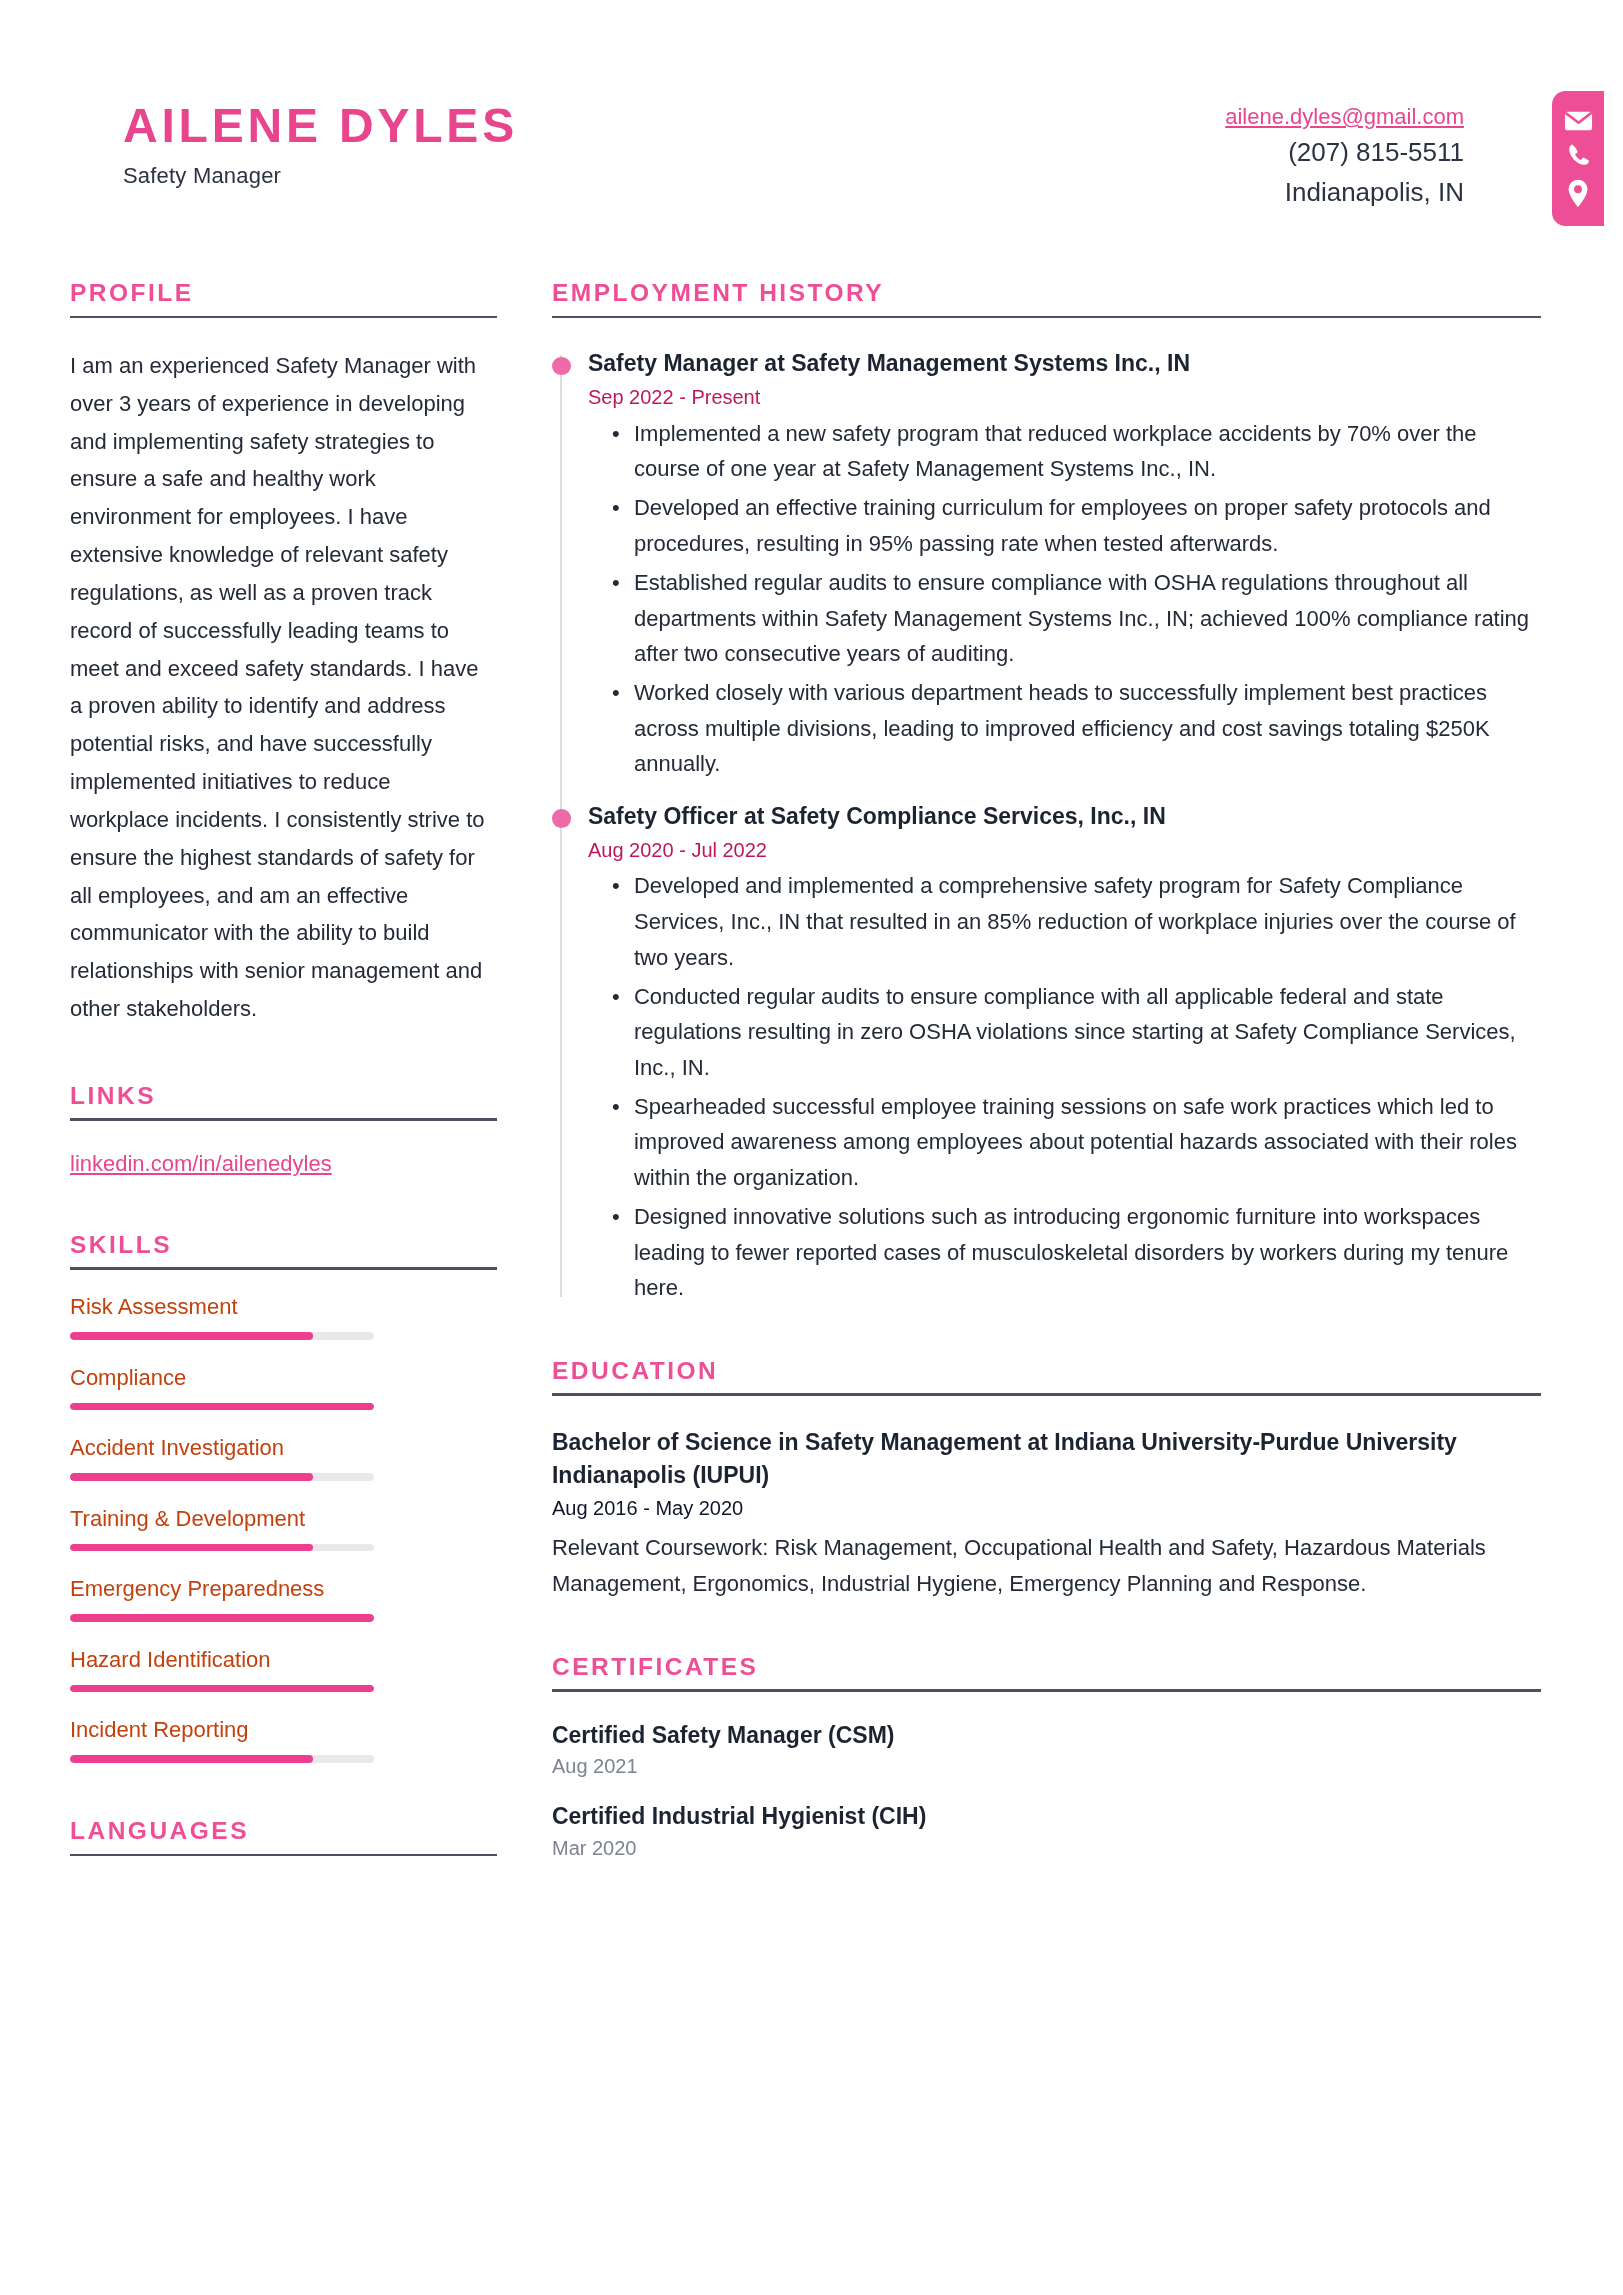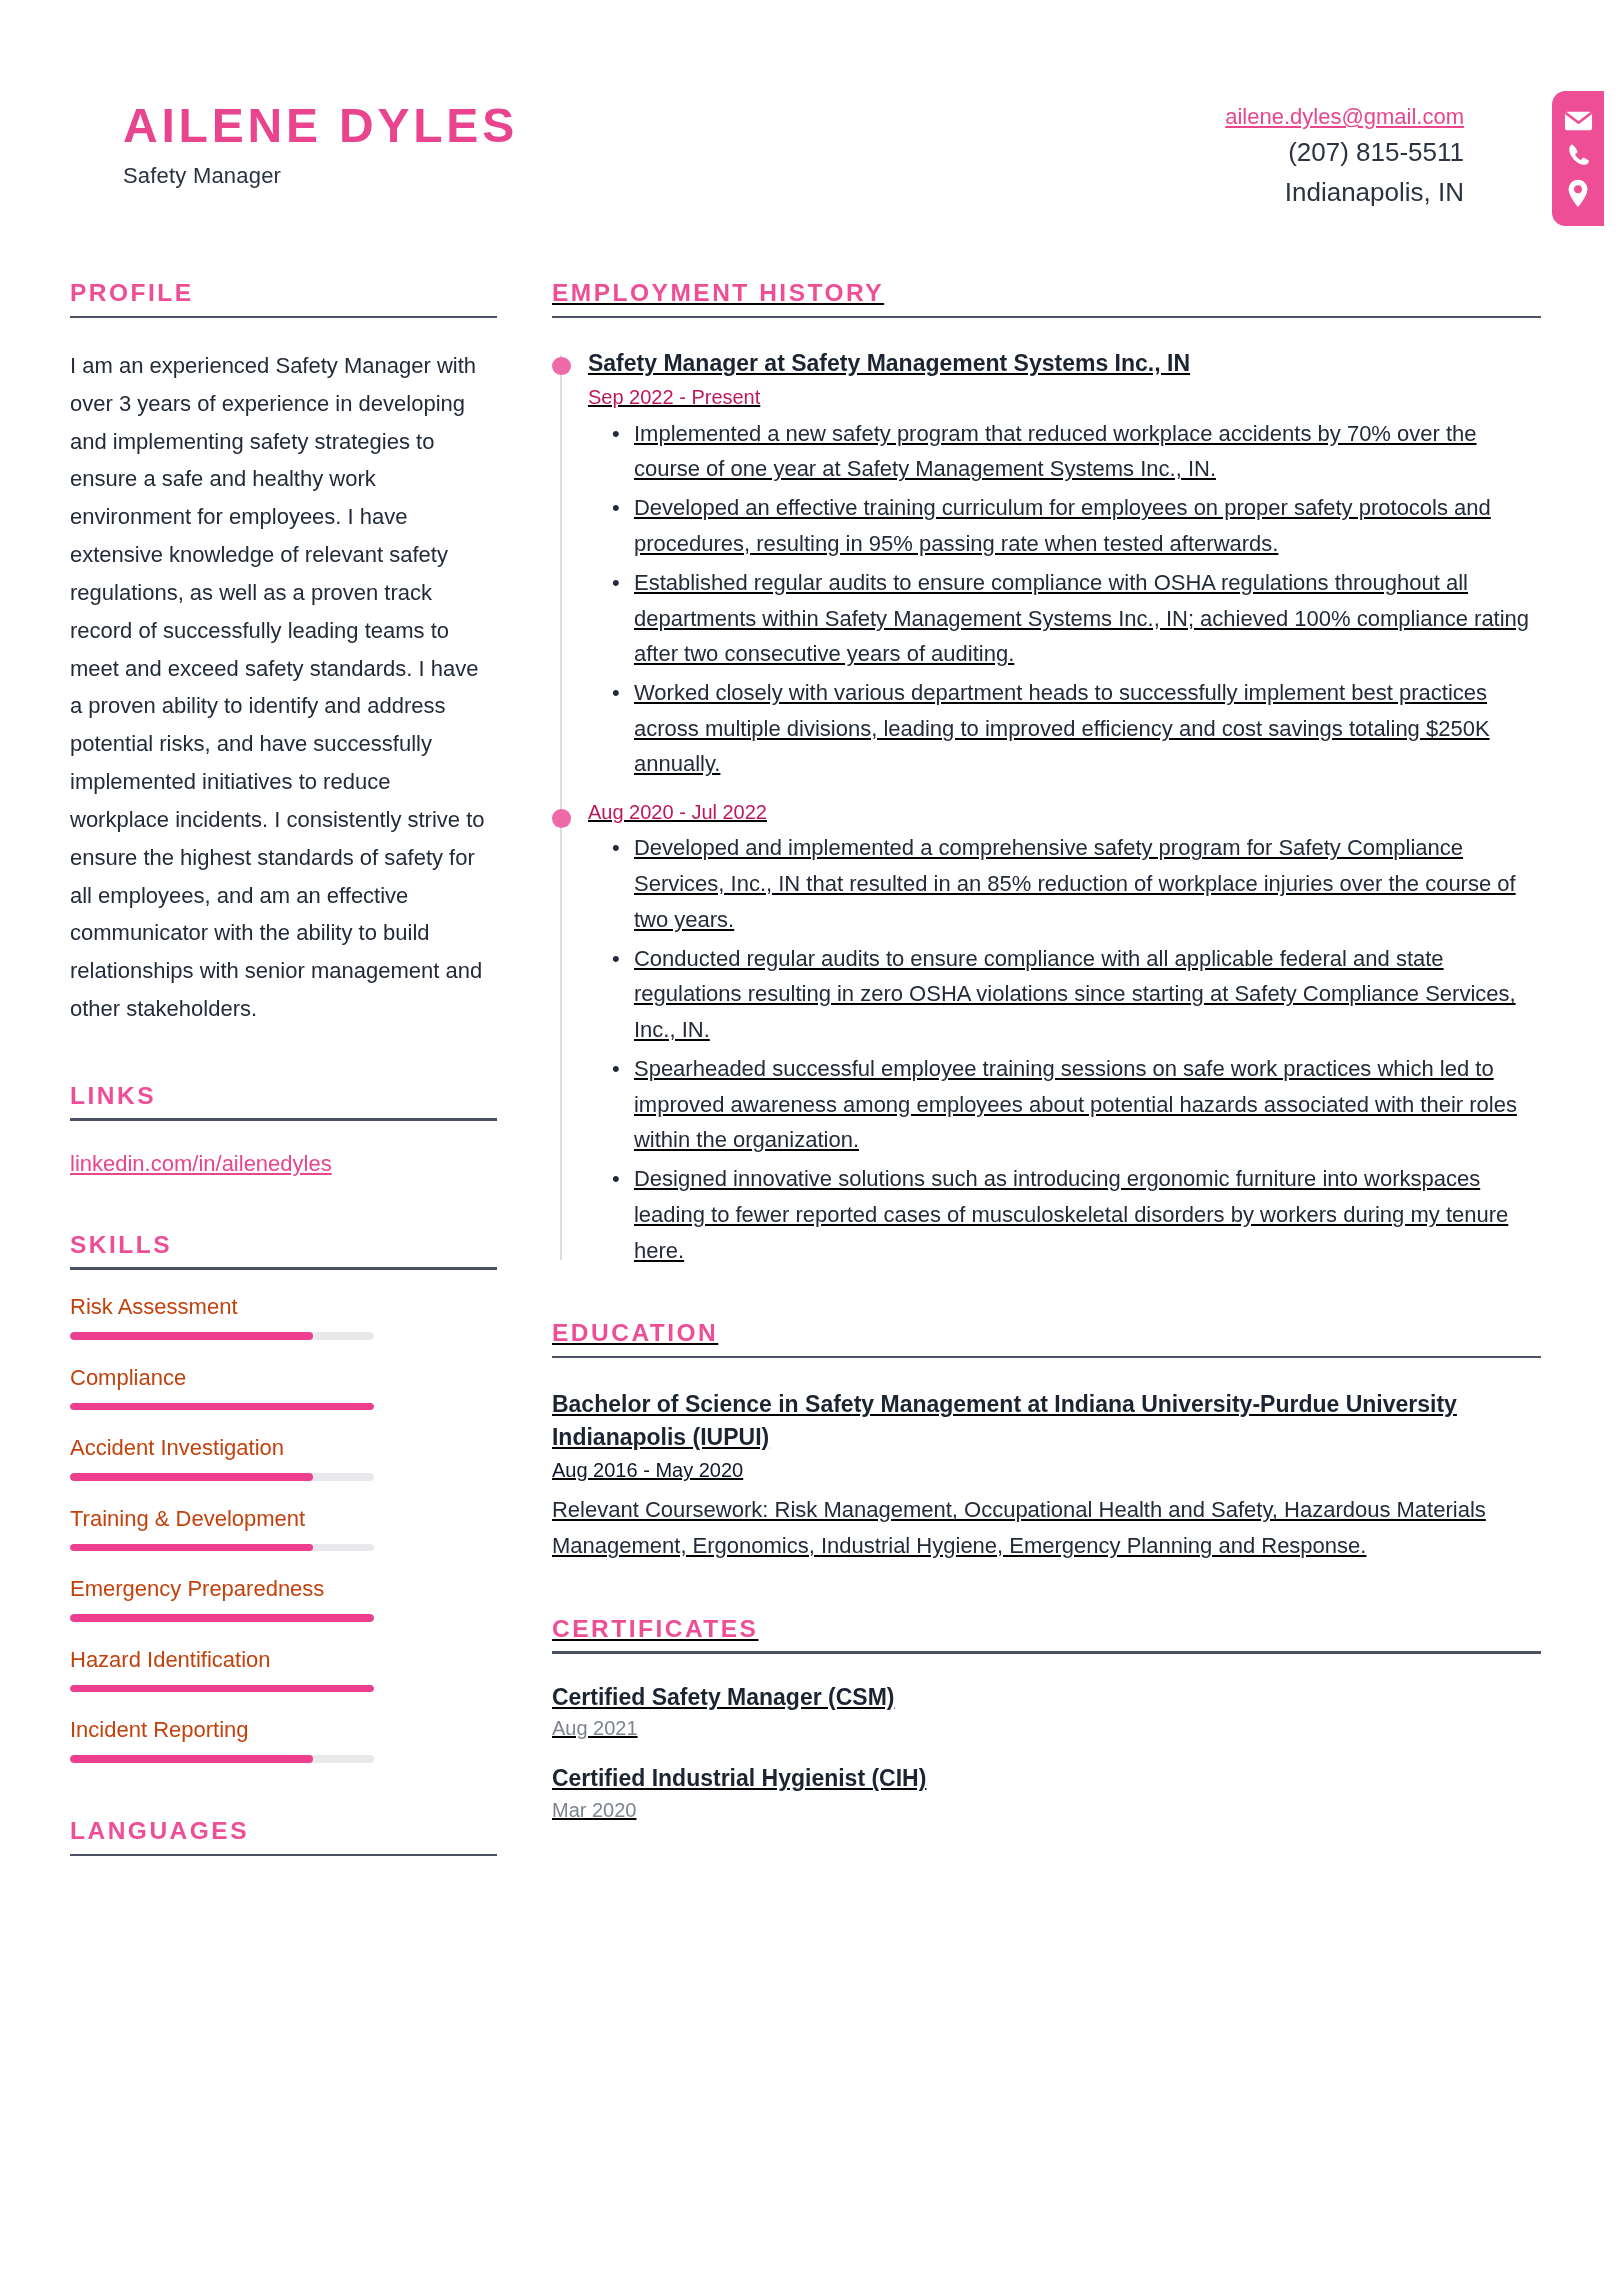--- a/index.html
+++ b/index.html
@@ -81,21 +81,20 @@
   }
   .col-left {
     width: 541px;
     padding-left: 70px;
     padding-right: 38px;
   }
   .col-right {
     width: 1083px;
     padding-left: 17px;
     padding-right: 63px;
-    text-decoration: underline;
   }
 
   
   .sec-head {
     font-size: 24.5px;
     letter-spacing: 2.5px;
     font-weight: 600;
     color: #ed4e96;
     text-transform: uppercase;
   }
@@ -361,20 +360,21 @@
               <div class="job-dates">Sep 2022 - Present</div>
               <ul class="bullets">
                 <li>Implemented a new safety program that reduced workplace accidents by 70% over the course of one year at Safety Management Systems Inc., IN.</li>
                 <li>Developed an effective training curriculum for employees on proper safety protocols and procedures, resulting in 95% passing rate when tested afterwards.</li>
                 <li>Established regular audits to ensure compliance with OSHA regulations throughout all departments within Safety Management Systems Inc., IN; achieved 100% compliance rating after two consecutive years of auditing.</li>
                 <li>Worked closely with various department heads to successfully implement best practices across multiple divisions, leading to improved efficiency and cost savings totaling $250K annually.</li>
               </ul>
             </div>
             <div class="job">
               <div class="job-dot"></div>
+              <div class="job-title-line">Safety Officer at Safety Compliance Services, Inc., IN</div>
               <div class="job-dates">Aug 2020 - Jul 2022</div>
               <ul class="bullets">
                 <li>Developed and implemented a comprehensive safety program for Safety Compliance Services, Inc., IN that resulted in an 85% reduction of workplace injuries over the course of two years.</li>
                 <li>Conducted regular audits to ensure compliance with all applicable federal and state regulations resulting in zero OSHA violations since starting at Safety Compliance Services, Inc., IN.</li>
                 <li>Spearheaded successful employee training sessions on safe work practices which led to improved awareness among employees about potential hazards associated with their roles within the organization.</li>
                 <li>Designed innovative solutions such as introducing ergonomic furniture into workspaces leading to fewer reported cases of musculoskeletal disorders by workers during my tenure here.</li>
               </ul>
             </div>
           </div>
       </div>

